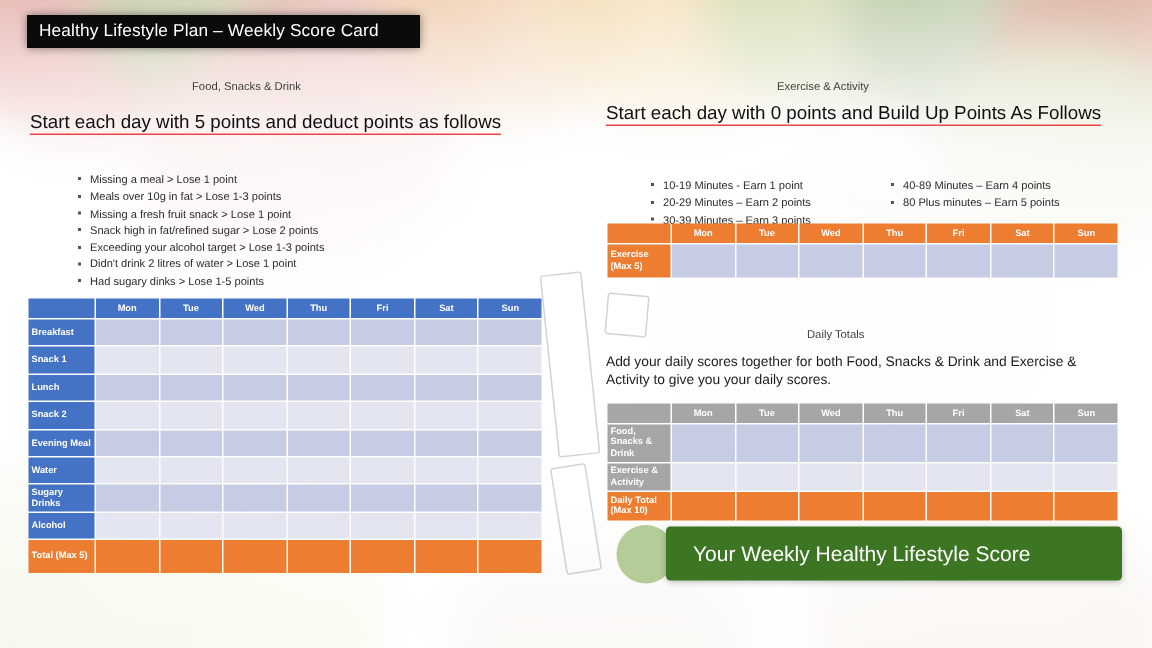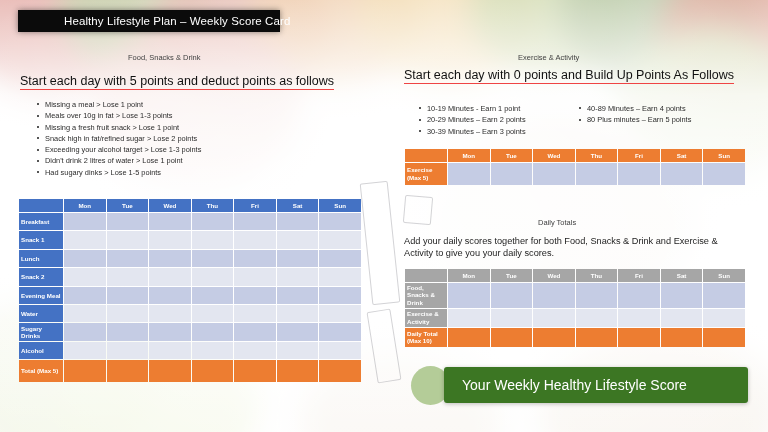--- a/index.html
+++ b/index.html
@@ -16,38 +16,38 @@
   .bg .blob{position:absolute;border-radius:50%;filter:blur(14px);opacity:.85;}
   .bg .veil{position:absolute;inset:0;}
 
   
   .title-bar{
     position:absolute;left:18px;top:10px;width:262px;height:22px;
     background:#0b0b0b;display:flex;align-items:center;
     box-shadow:0 0 6px rgba(0,0,0,.45);
   }
   .title-bar span{
-    color:#fff;font-size:11.5px;letter-spacing:.1px;padding-left:8px;white-space:nowrap;margin-left:38px;
+    color:#fff;font-size:11.5px;letter-spacing:.1px;padding-left:8px;white-space:nowrap;
   }
 
   
   .caption{position:absolute;font-size:7.5px;color:#3f3f3f;white-space:nowrap;}
   #cap-left{left:128px;top:53px;}
   #cap-right{left:518px;top:53px;}
 
   
   .heading{
     position:absolute;font-size:12.5px;color:#111;white-space:nowrap;
     border-bottom:1px solid #ef4444;padding-bottom:1px;
   }
   #head-left{left:20px;top:74px;}
   #head-right{left:404px;top:68px;}
 
   
-  ul.bullets{list-style:none;margin:0;padding:0;position:absolute;}
+  ul.bullets{list-style:none;margin:15px;padding:0;position:absolute;}
   ul.bullets li{
     font-size:7.4px;color:#2b2b2b;line-height:11.3px;white-space:nowrap;
     padding-left:9px;position:relative;
   }
   ul.bullets li:before{
     content:"";position:absolute;left:1px;top:4.4px;width:2px;height:2px;background:#555;
   }
   #bul-left{left:36px;top:99px;}
   #bul-rightA{left:418px;top:103px;}
   #bul-rightB{left:578px;top:103px;}
@@ -89,21 +89,21 @@
   #tbl-tot tr.r3 td.cell{background:#ed7d31;}
 
   
   #cap-totals{position:absolute;left:538px;top:218px;font-size:7.5px;color:#3f3f3f;white-space:nowrap;}
   #para-totals{
     position:absolute;left:404px;top:235px;width:344px;
     font-size:9.2px;line-height:12px;color:#1d1d1d;
   }
 
   
-  .banner-wrap{position:absolute;left:404px;top:364px;width:344px;height:42px;}
+  .banner-wrap{position:absolute;left:404px;top:348px;width:344px;height:42px;}
   .banner{
     position:absolute;left:40px;top:3px;width:304px;height:36px;
     background:#3c7623;border-radius:3px;
     display:flex;align-items:center;box-shadow:0 1px 4px rgba(0,0,0,.25);
   }
   .banner span{color:#fff;font-size:14px;padding-left:18px;white-space:nowrap;}
   .circle{
     position:absolute;left:7px;top:2px;width:39px;height:39px;border-radius:50%;
     background:#b4cc98;
   }

